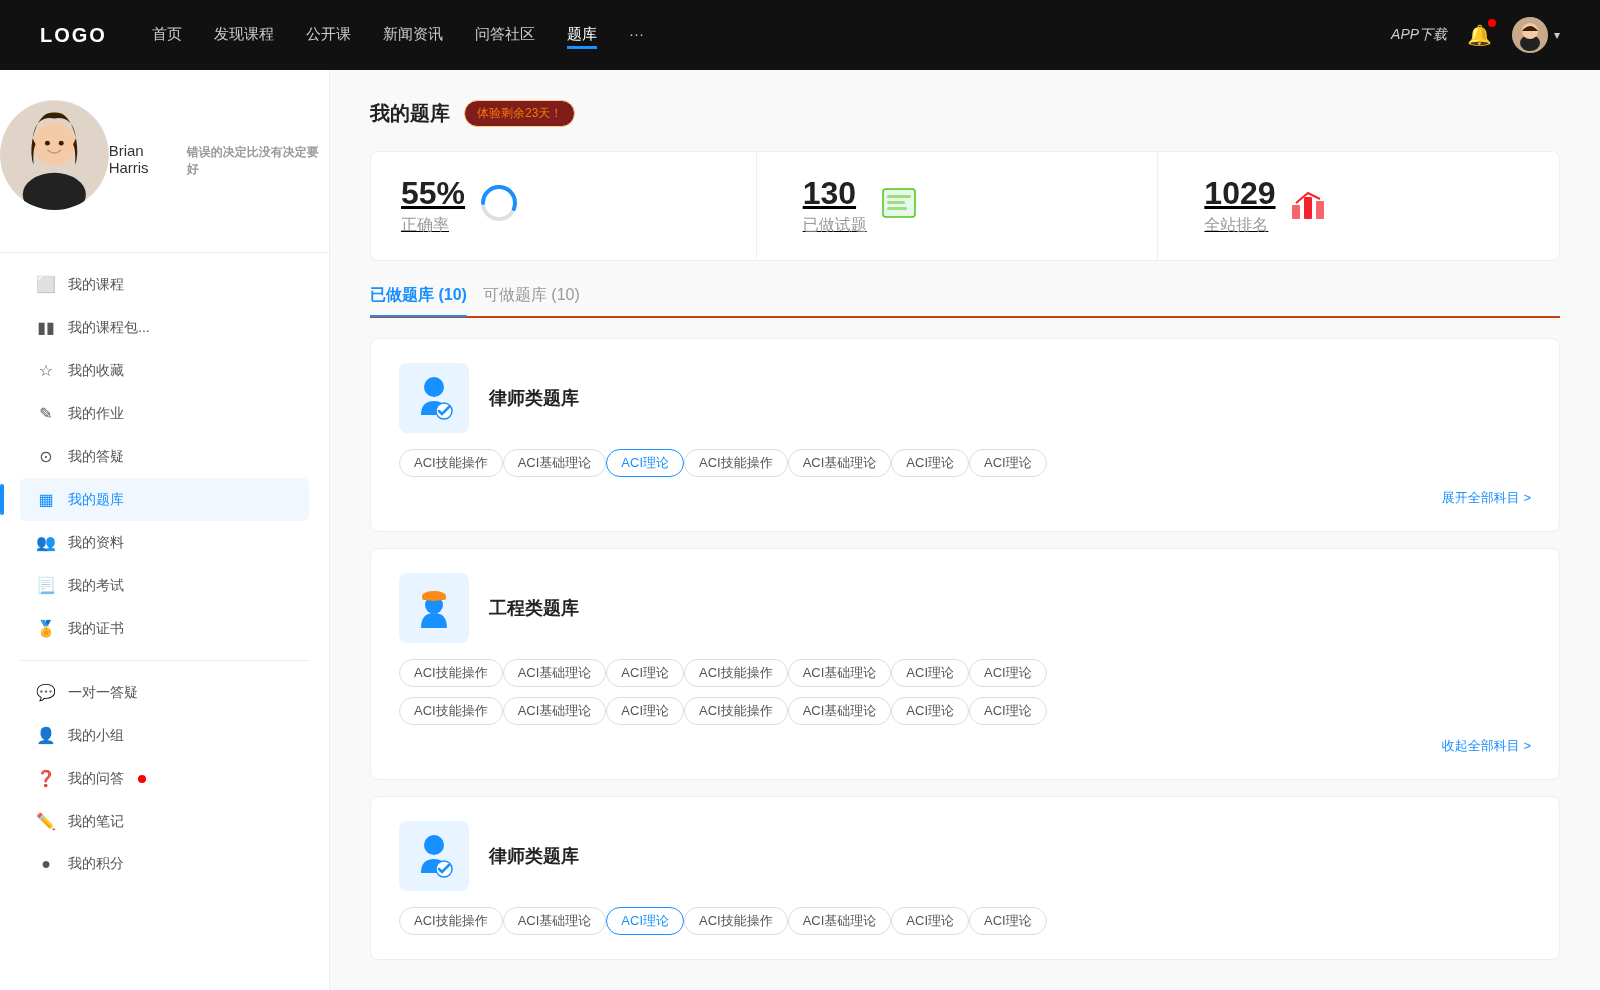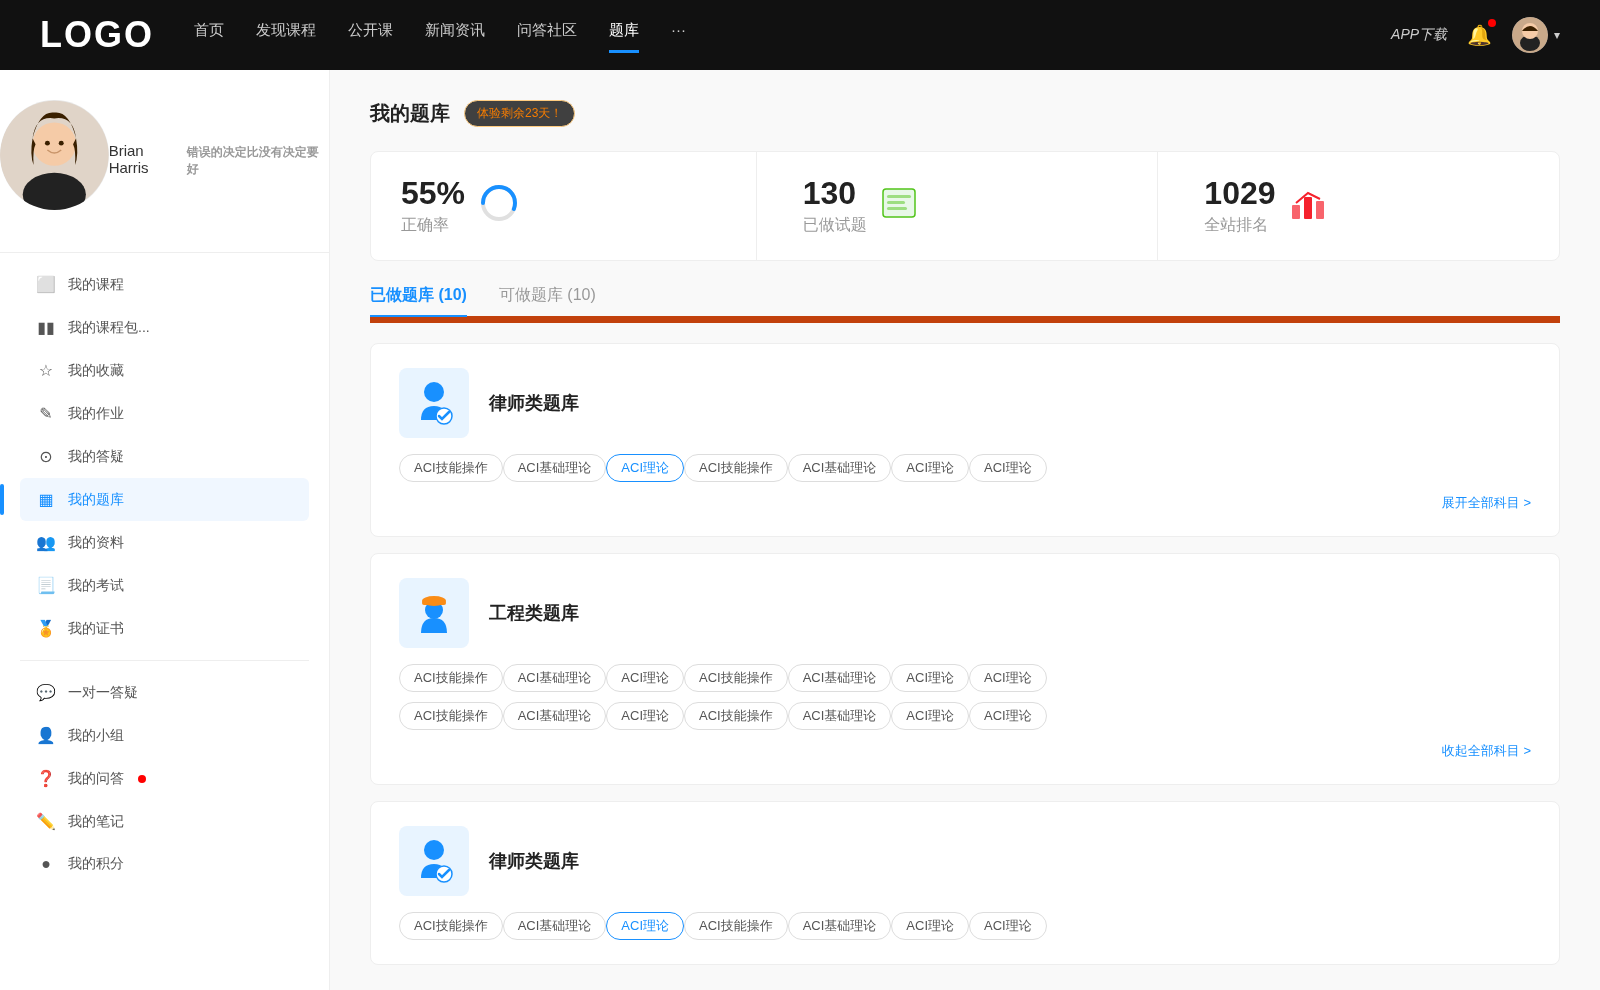--- a/index.html
+++ b/index.html
@@ -10,43 +10,43 @@
       background: #111;
       height: 70px;
       display: flex;
       align-items: center;
       padding: 0 40px;
       color: #fff;
       position: relative;
       z-index: 10;
     }
     .topnav-logo {
-      font-size: 36px;
+      font-size: 20px;
       font-weight: bold;
       letter-spacing: 2px;
       color: #fff;
-      margin-right: 40px;
+      margin-right: 32px;
       min-width: 80px;
     }
     .topnav-links {
       display: flex;
       gap: 32px;
       flex: 1;
     }
     .topnav-link {
       color: #ccc;
       font-size: 15px;
       cursor: pointer;
       padding: 4px 0;
       white-space: nowrap;
     }
     .topnav-link.active {
       color: #fff;
       border-bottom: 3px solid #1890ff;
-      padding-bottom: 10px;
+      padding-bottom: 2px;
     }
     .topnav-right {
       display: flex;
       align-items: center;
       gap: 20px;
     }
     .topnav-app {
       color: #ccc;
       font-size: 14px;
       cursor: pointer;
@@ -190,37 +190,38 @@
       align-items: center;
       gap: 14px;
       margin-bottom: 24px;
     }
     .page-title {
       font-size: 20px;
       font-weight: 600;
       color: #222;
     }
     .trial-badge {
-      background: #404040;
+      background: #7f1d1d;
       color: #f57c00;
       font-size: 12px;
       padding: 4px 12px;
       border-radius: 20px;
       border: 1px solid #ffcc80;
     }
 
     
     .stats-row {
       display: flex;
       gap: 16px;
       background: #fff;
       border-radius: 8px;
       border: 1px solid #eee;
       margin-bottom: 24px;
       overflow: hidden;
+      text-decoration: underline;
     }
     .stat-item {
       flex: 1;
       padding: 24px 30px;
       border-right: 1px solid #eee;
       display: flex;
       align-items: center;
       gap: 14px;
     }
     .stat-item:last-child { border-right: none; }
@@ -240,23 +241,23 @@
       font-size: 28px;
     }
     .stat-icon-blue { color: #1890ff; }
     .stat-icon-green { color: #52c41a; }
     .stat-icon-orange { color: #fa8c16; }
     .stat-icon-red { color: #f5222d; }
 
     
     .tabs-row {
       display: flex;
-      gap: 32px;
+      gap: 16px;
       margin-bottom: 20px;
-      border-bottom: 7px solid #c2410c;
+      border-bottom: 2px solid #c2410c;
     }
     .tab-item {
       font-size: 16px;
       color: #999;
       padding-bottom: 10px;
       cursor: pointer;
       position: relative;
     }
     .tab-item.active {
       color: #1890ff;

